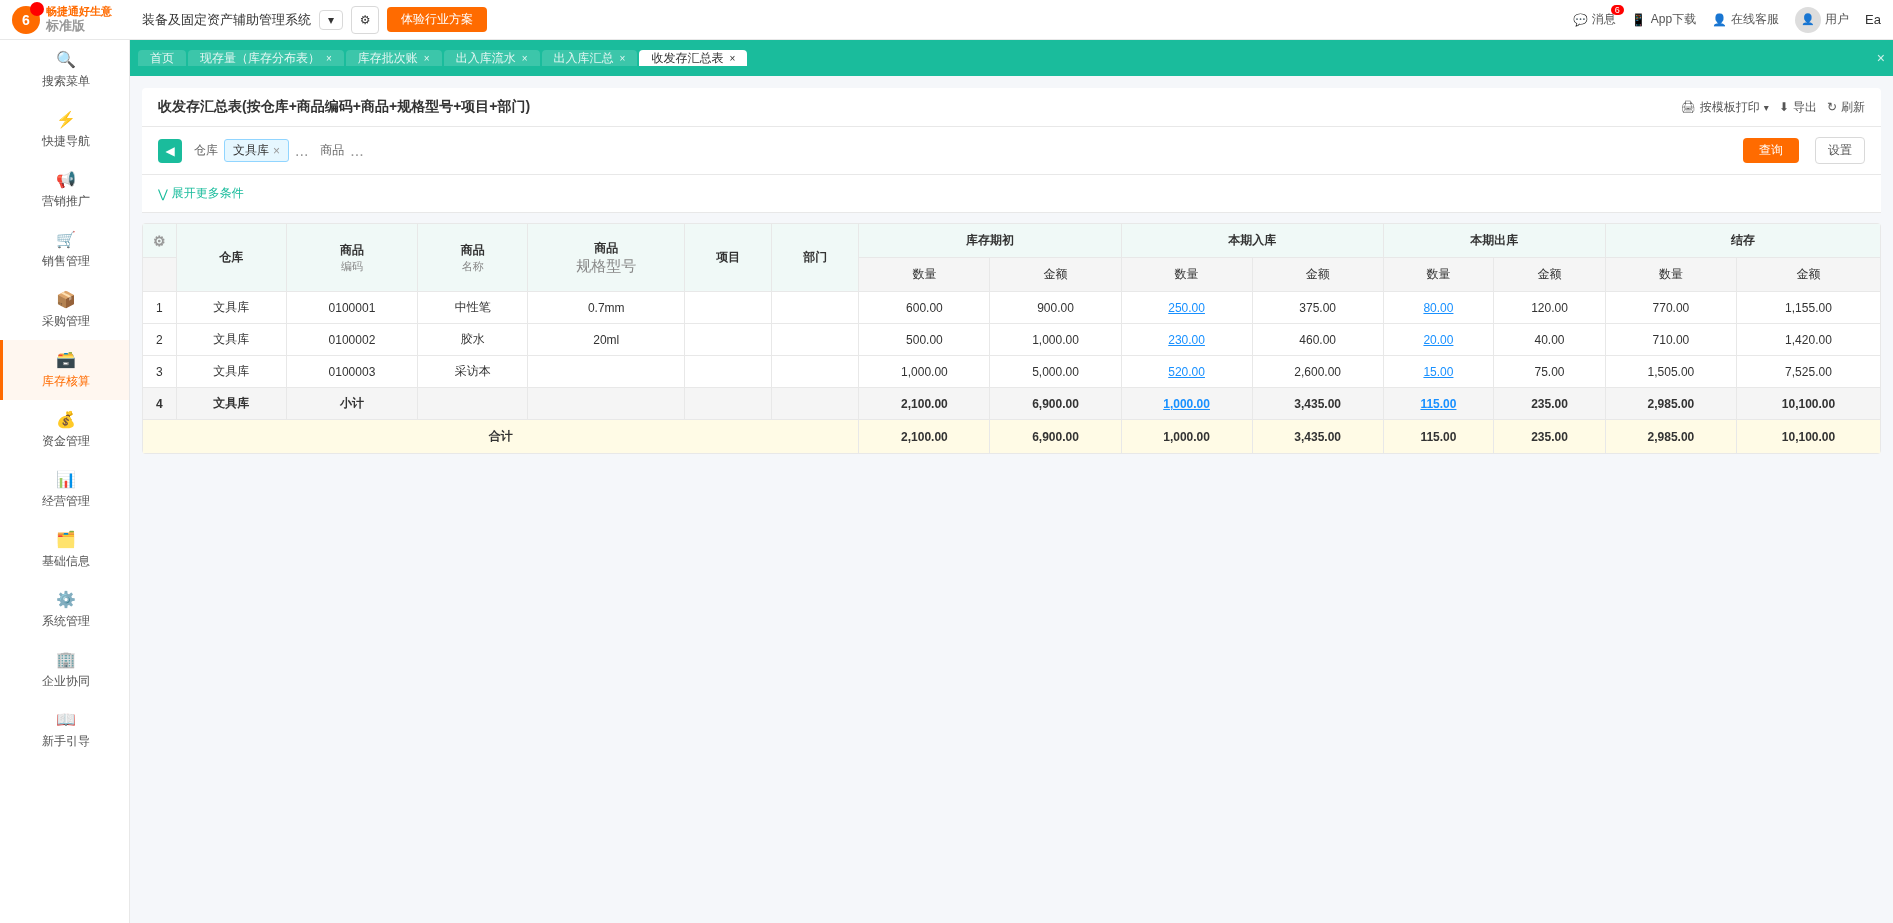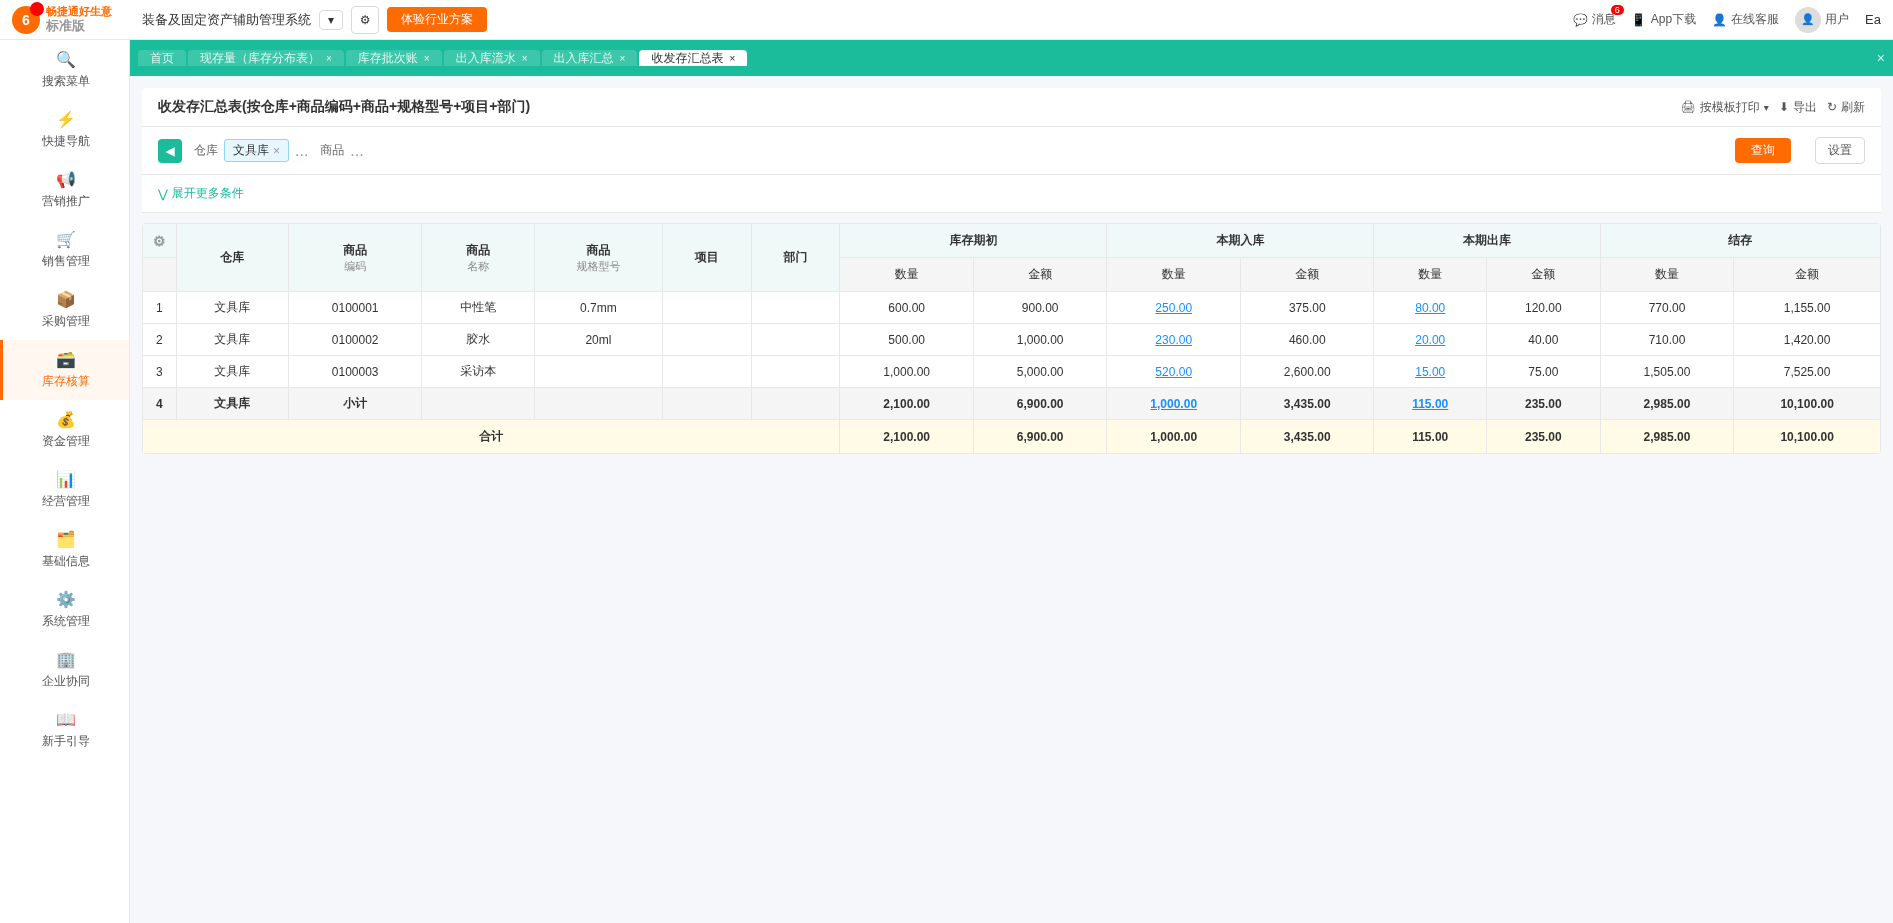--- a/index.html
+++ b/index.html
@@ -230,21 +230,21 @@
             <div class="warehouse-tag">
               <span>文具库</span>
               <span class="tag-close">×</span>
             </div>
             <span class="ellipsis-btn">...</span>
           </div>
           <div class="filter-section">
             <span class="filter-label">商品</span>
             <span class="ellipsis-btn">...</span>
           </div>
-          <div style="margin-left:auto; display:flex; gap:24px; align-items:center;">
+          <div style="margin-left:auto; display:flex; gap:16px; align-items:center;">
             <button class="query-btn">查询</button>
             <button class="settings-btn">设置</button>
           </div>
         </div>
       </div>
 
       <div style="background:#fff; padding:6px 16px; margin-bottom:10px; border-bottom:1px solid #e8e8e8;">
         <div class="expand-more">
           <span>⋁</span>
           <span>展开更多条件</span>
@@ -252,21 +252,21 @@
       </div>
 
       <div class="table-container">
         <table>
           <thead>
             <tr>
               <th class="settings-col"><span class="col-icon">⚙</span></th>
               <th rowspan="2">仓库</th>
               <th rowspan="2">商品<br><span style="font-weight:normal;color:#888;font-size:11px;">编码</span></th>
               <th rowspan="2">商品<br><span style="font-weight:normal;color:#888;font-size:11px;">名称</span></th>
-              <th rowspan="2">商品<br><span style="font-weight:normal;color:#888;font-size:11px;">规格型号</span></th>
+              <th rowspan="2">商品<br><span style="font-weight:normal;color:#888;font-size:15px;">规格型号</span></th>
               <th rowspan="2">项目</th>
               <th rowspan="2">部门</th>
               <th colspan="2">库存期初</th>
               <th colspan="2">本期入库</th>
               <th colspan="2">本期出库</th>
               <th colspan="2">结存</th>
             </tr>
             <tr>
               <th class="sub"></th>
               <th class="sub">数量</th>

